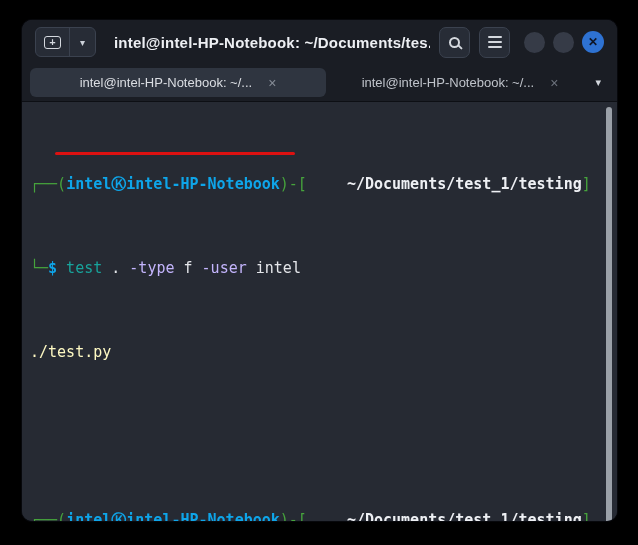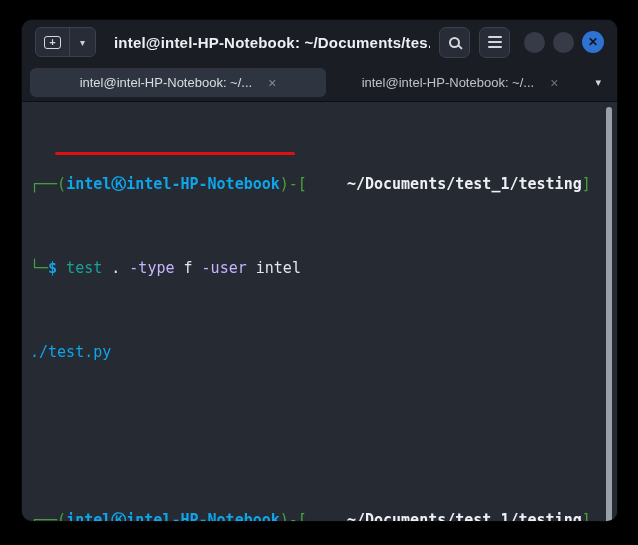--- a/index.html
+++ b/index.html
@@ -56,21 +56,21 @@
   .term { flex:1; position:relative; background:#262a33; padding:9px 14px 0 8px;
           font-family:"DejaVu Sans Mono","DejaVu Sans", monospace;
           font-size:15px; line-height:21px; white-space:pre; color:#dfe2e7;
           cursor:text; }
   .g   { color:#46a33c; }                      
   .b   { color:#0ea5e9; font-weight:bold; }    
   .w   { color:#eef0f4; font-weight:bold;margin-left:40px; }    
   .cmd { color:#18a49c; }                      
   .opt { color:#c4b5fd; }                      
   .arg { color:#e4e6ea; }                      
-  .out { color:#0ea5e9; }                      
+  .out { color:#fef9c3; }                      
   .blank-line { height:21px; }
 
   .red-underline { position:absolute; left:33px; top:50px; width:240px; height:3px;
                    background:#dd1111; border-radius:2px; }
 
   .scrollbar { position:absolute; right:5px; top:5px; bottom:3px; width:6px;
                border-radius:3px; background:#9aa0a8; cursor:pointer; }
 </style>
 </head>
 <body>

